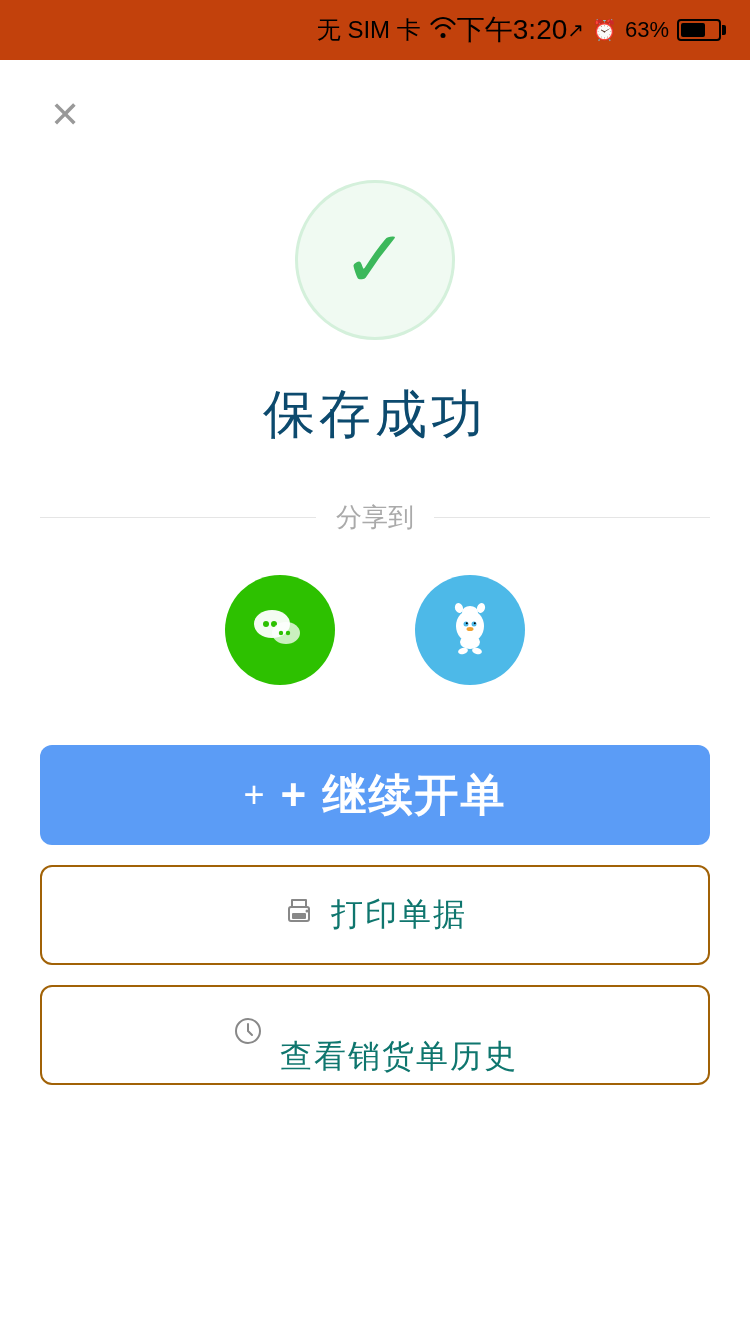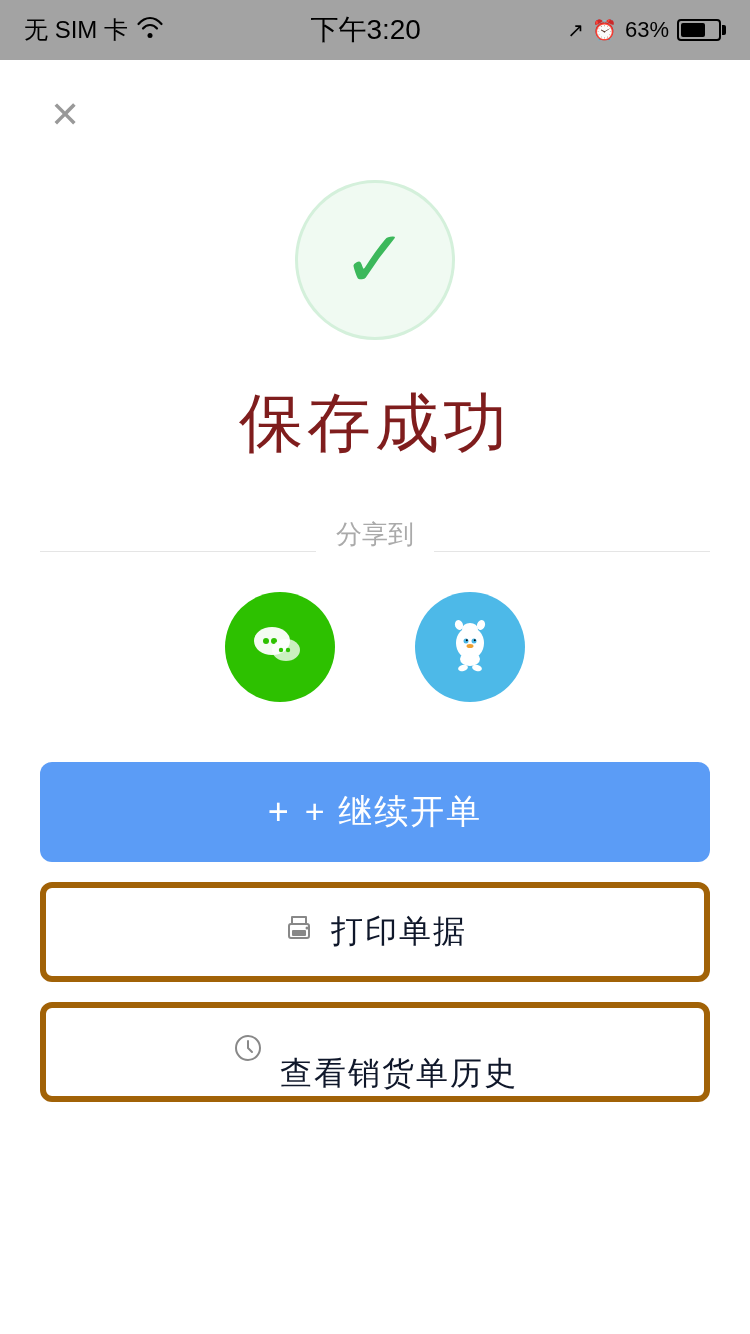--- a/index.html
+++ b/index.html
@@ -10,24 +10,24 @@
       height: 1334px;
       background: #ffffff;
       font-family: -apple-system, "PingFang SC", "Helvetica Neue", sans-serif;
       overflow: hidden;
     }
 
     
     .status-bar {
       display: flex;
       align-items: center;
-      justify-content: space-between;
+      justify-content: flex-end;
       padding: 0 24px;
       height: 60px;
-      background: #a3a3a3;
+      background: #c2410c;
     }
     .status-left {
       display: flex;
       align-items: center;
       gap: 8px;
       font-size: 24px;
       color: #000;
       font-weight: 500;
     }
     .status-center {
@@ -109,32 +109,32 @@
       margin-bottom: 40px;
     }
     .checkmark {
       font-size: 80px;
       color: #3cb85b;
       line-height: 1;
     }
 
     
     .success-title {
-      font-size: 64px;
+      font-size: 52px;
       font-weight: 500;
-      color: #7f1d1d;
+      color: #0c4a6e;
       margin-bottom: 50px;
       letter-spacing: 4px;
     }
 
     
     .share-divider {
       width: 100%;
       display: flex;
-      align-items: flex-end;
+      align-items: center;
       gap: 20px;
       margin-bottom: 40px;
     }
     .divider-line {
       flex: 1;
       height: 1px;
       background: #e5e5e5;
     }
     .share-label {
       font-size: 26px;
@@ -188,22 +188,22 @@
       font-size: 32px;
       cursor: pointer;
       border: none;
     }
     .action-btn.primary {
       background: #5b9cf6;
       color: #fff;
     }
     .action-btn.secondary {
       background: #fff;
-      color: #0f172a;
-      border: 6px solid #a16207;
+      color: #0f766e;
+      border: 2px solid #a16207;
       font-family: Liberation Serif, serif;
     }
   </style>
 </head>
 <body>
 
 <div class="status-bar">
   <div class="status-left">
     <span>无 SIM 卡</span>
     <span>
@@ -280,21 +280,21 @@
         <ellipse cx="21" cy="10" rx="4" ry="5" fill="white" transform="rotate(-20 21 10)"></ellipse>
         <ellipse cx="43" cy="10" rx="4" ry="5" fill="white" transform="rotate(20 43 10)"></ellipse>
       </svg>
     </div>
   </div>
 
   <div class="action-buttons">
 
     <button class="action-btn primary">
       <span style="font-size:36px; font-weight:300;">+</span>
-      <span style="font-size:34px; font-weight:400; letter-spacing:2px;">+ 继续开单</span>
+      <span style="font-size:44px; font-weight:700; letter-spacing:2px;">+ 继续开单</span>
     </button>
 
     <button class="action-btn secondary">
       <span>
         <svg width="32" height="32" viewBox="0 0 32 32" fill="none">
           <rect x="6" y="12" width="20" height="14" rx="2" stroke="#888" stroke-width="2"></rect>
           <rect x="9" y="18" width="14" height="6" rx="1" fill="#888"></rect>
           <path d="M9 12V5h14v7" stroke="#888" stroke-width="2" stroke-linejoin="round"></path>
           <circle cx="24" cy="16" r="1.5" fill="#888"></circle>
         </svg>

